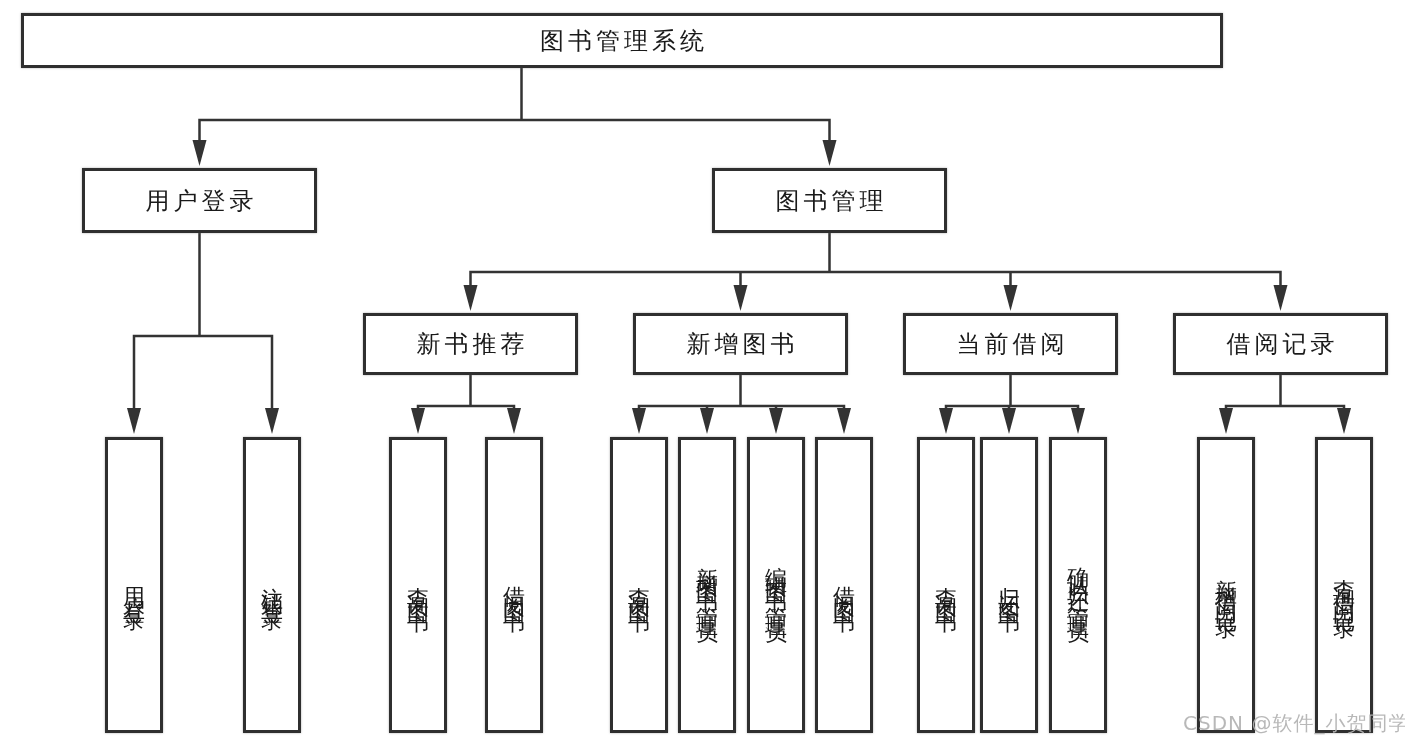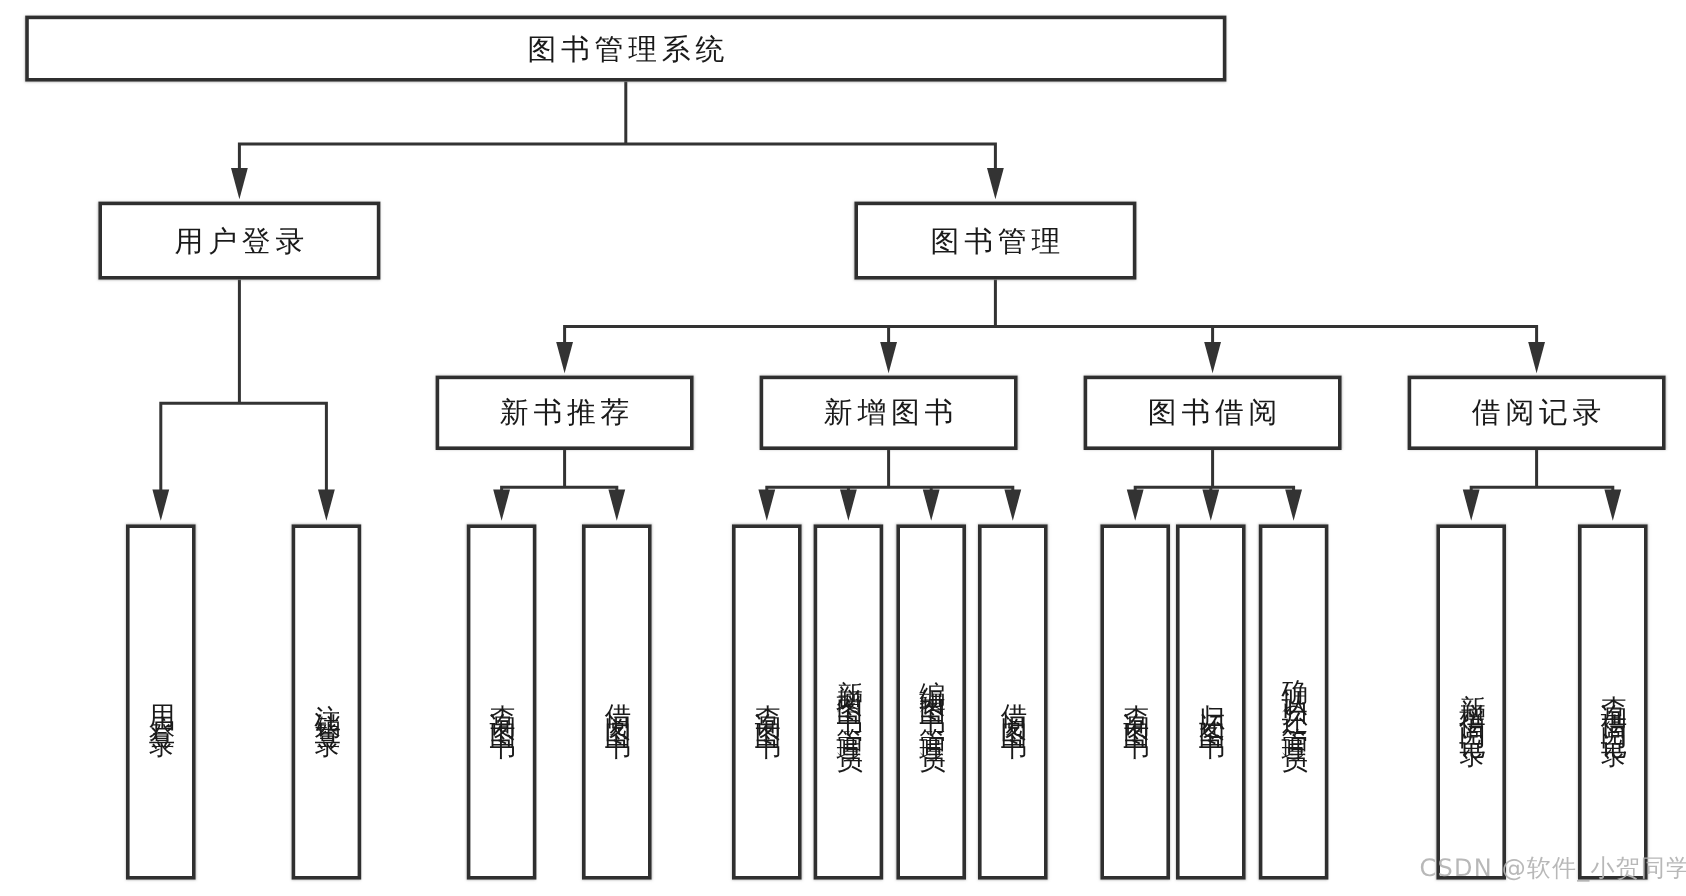--- a/index.html
+++ b/index.html
@@ -26,21 +26,21 @@
   }
   .h{font-size:24px;letter-spacing:4px;text-indent:4px;}
   .leaf{
     writing-mode:vertical-rl;
     font-size:22px;
     letter-spacing:8px;
     z-index:2;
   }
 
   
-  .root       {left:21px;  top:13px;  width:1001px;height:55px;}
+  .root       {left:21px;  top:13px;  width:1202px;height:55px;}
   .n-user     {left:82px;  top:168px; width:235px; height:65px;}
   .n-book     {left:712px; top:168px; width:235px; height:65px;}
   .n-recommend{left:363px; top:313px; width:215px; height:62px;}
   .n-borrow   {left:633px; top:313px; width:215px; height:62px;}
   .n-current  {left:903px; top:313px; width:215px; height:62px;}
   .n-records  {left:1173px;top:313px; width:215px; height:62px;}
 
   .lf{top:437px;width:58px;height:296px;}
   .lf1{left:105px}  .lf2{left:243px}
   .lf3{left:389px}  .lf4{left:485px}
@@ -96,21 +96,21 @@
     <polygon points="1337,408 1351,408 1344,434"></polygon>
   </svg>
 
   <div class="box h root">图书管理系统</div>
 
   <div class="box h n-user">用户登录</div>
   <div class="box h n-recommend">新书推荐</div>
 
   <div class="box h n-book">图书管理</div>
   <div class="box h n-borrow">新增图书</div>
-  <div class="box h n-current">图书借阅</div>
+  <div class="box h n-current">当前借阅</div>
   <div class="box h n-records">借阅记录</div>
 
   <div class="box leaf lf lf1">用户登录</div>
   <div class="box leaf lf lf2">注销登录</div>
 
   <div class="box leaf lf lf3">查询图书</div>
   <div class="box leaf lf lf4">借阅图书</div>
 
   <div class="box leaf lf lf5">查询图书</div>
   <div class="box leaf lf lf6">新增图书（管理员）</div>

